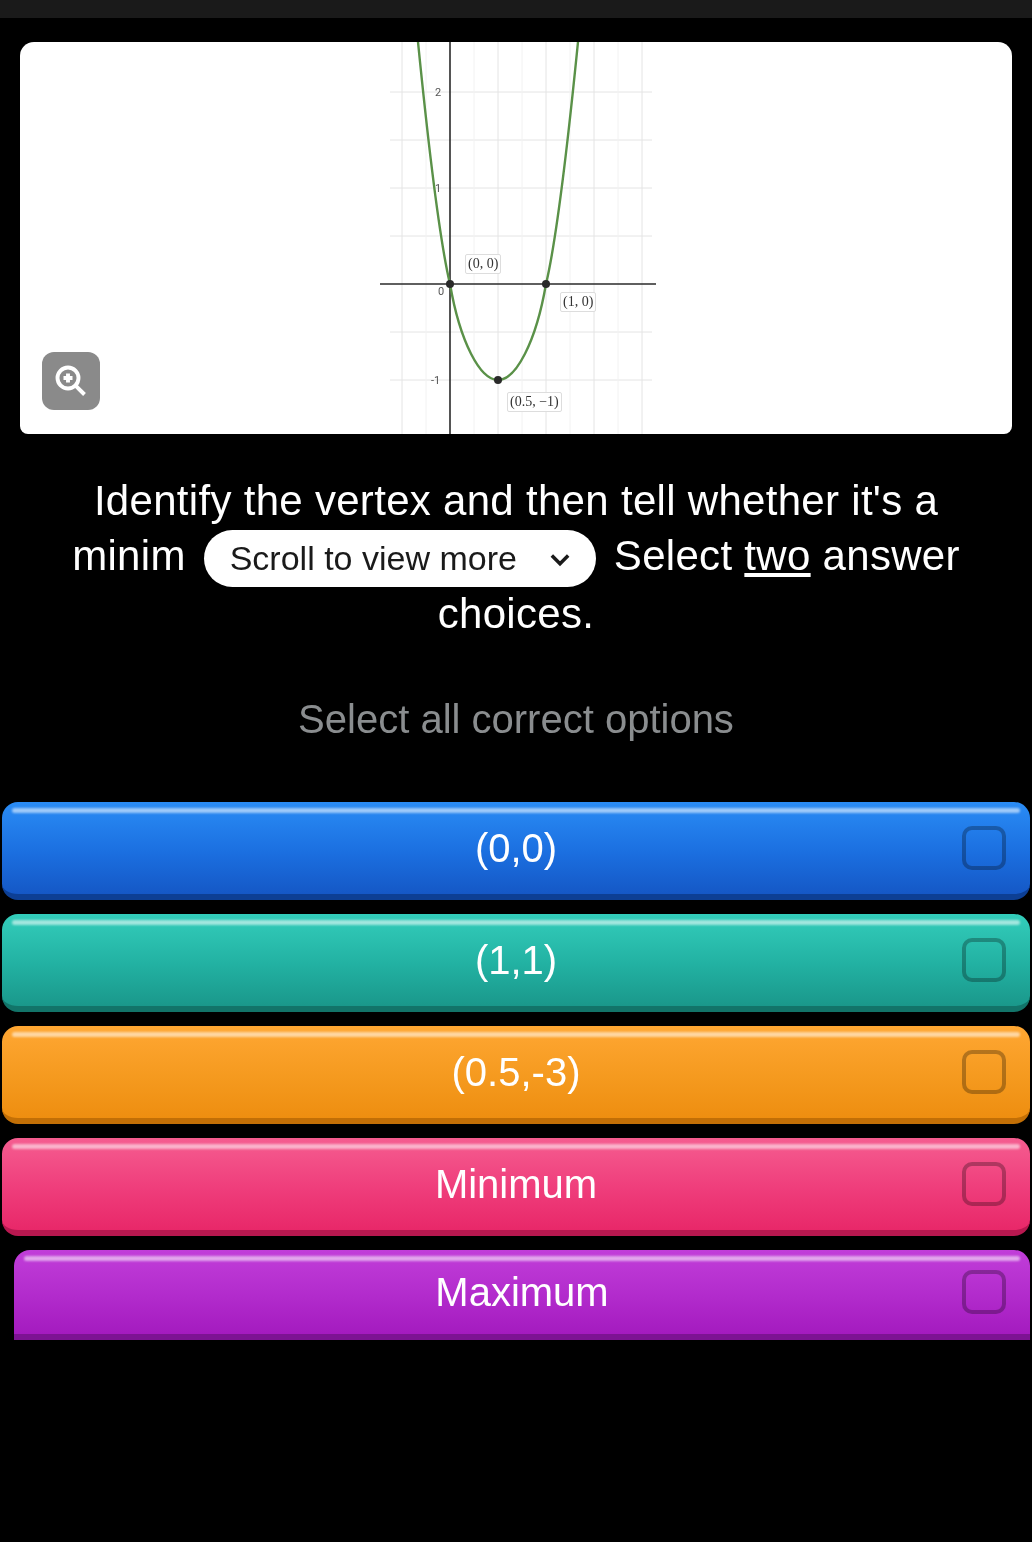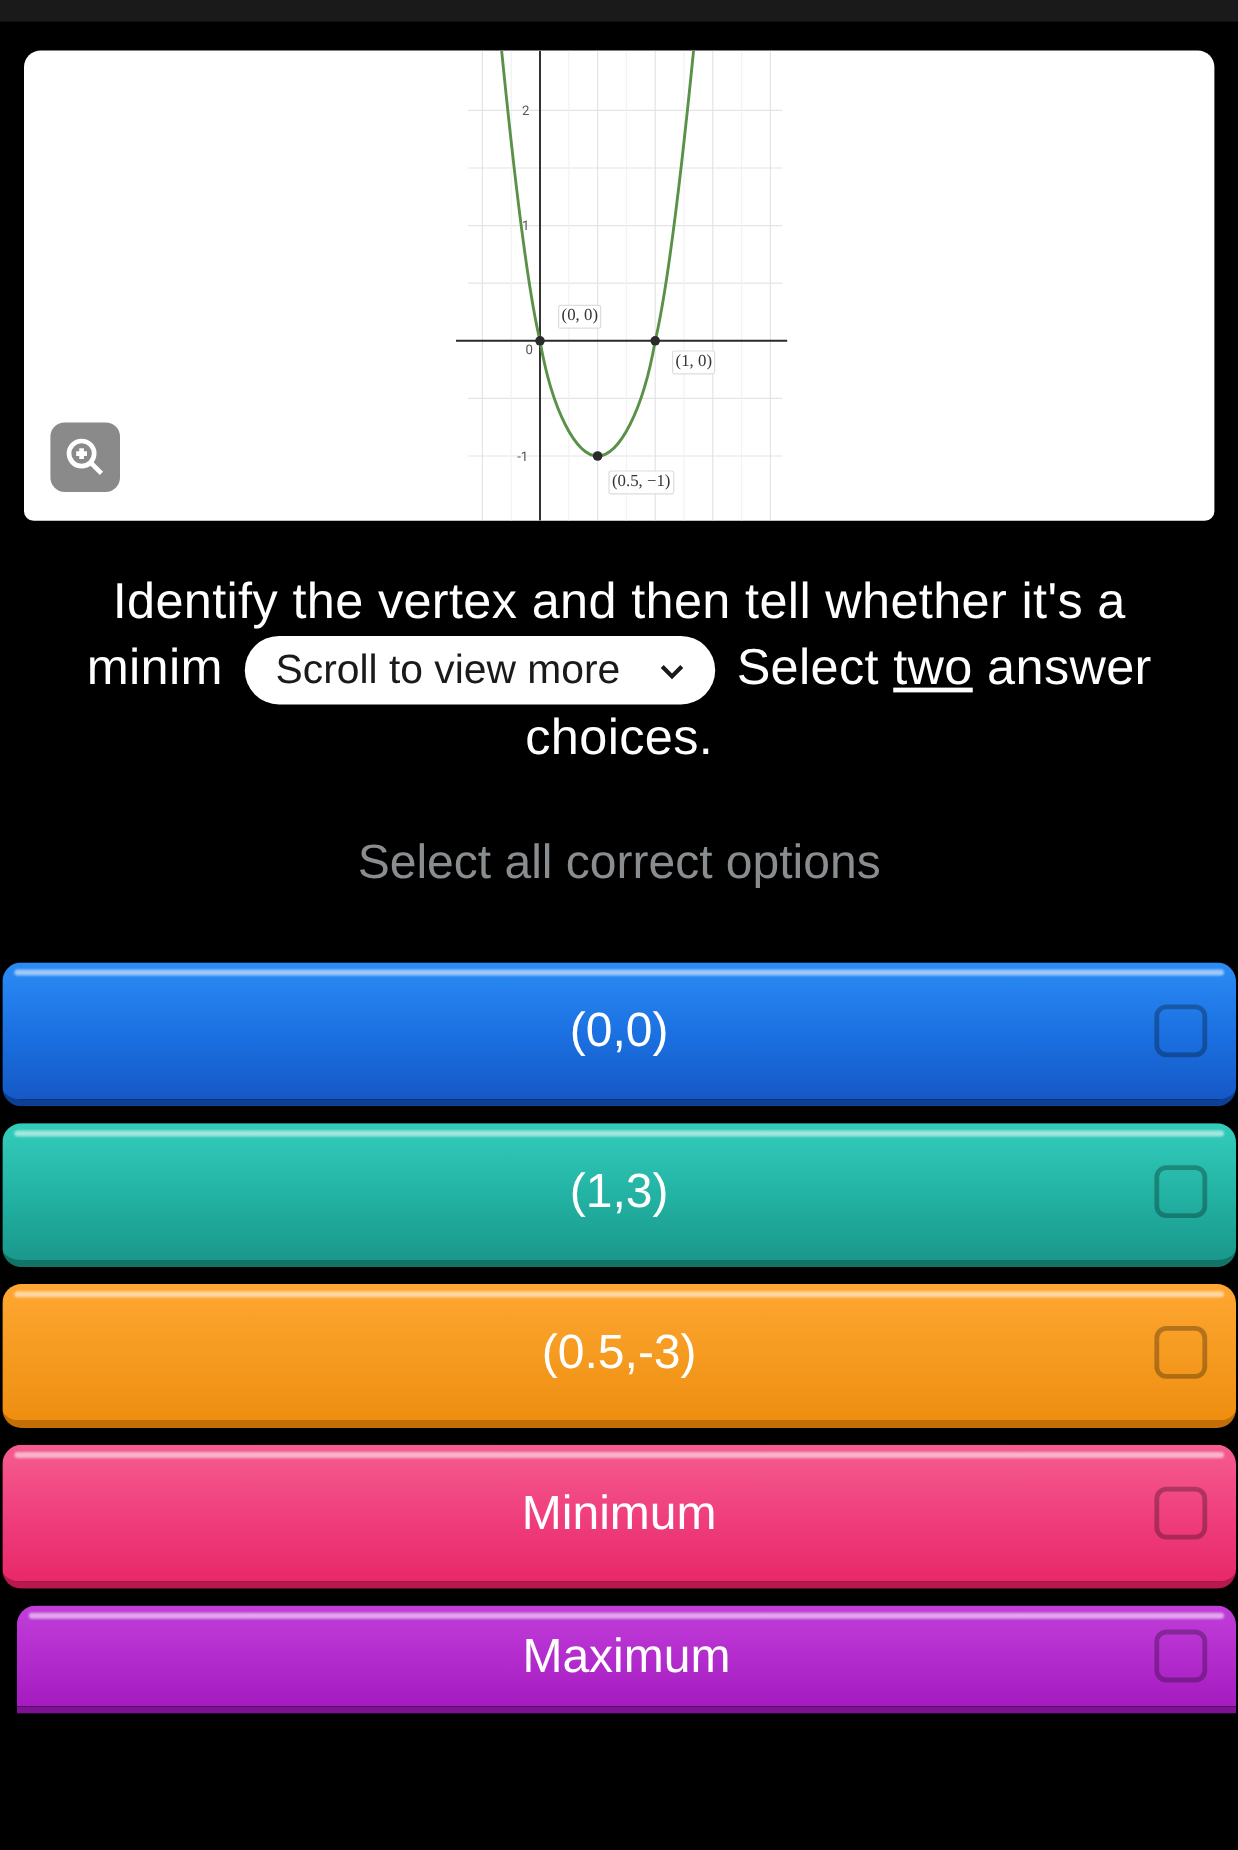--- a/index.html
+++ b/index.html
@@ -67,21 +67,21 @@
 .instruct {
   margin-top: 56px;
   color: #8a8d8f;
   text-align: center;
   font-size: 40px;
   font-family: 'Comic Sans MS', 'Segoe UI', sans-serif;
 }
 .options { margin-top: 60px; padding: 0 2px; }
 .option {
   position: relative;
-  height: 120px;
+  height: 98px;
   margin-bottom: 14px;
   border-radius: 16px;
   display: flex;
   align-items: center;
   justify-content: center;
   color: #fff;
   font-size: 40px;
   cursor: pointer;
   font-family: 'Comic Sans MS', 'Segoe UI', sans-serif;
 }
@@ -206,21 +206,21 @@
 </div>
 
 <div class="instruct">Select all correct options</div>
 
 <div class="options">
   <div class="option blue">
     <span>(0,0)</span>
     <span class="cb"></span>
   </div>
   <div class="option teal">
-    <span>(1,3)</span>
+    <span>(1,1)</span>
     <span class="cb"></span>
   </div>
   <div class="option orange">
     <span>(0.5,-3)</span>
     <span class="cb"></span>
   </div>
   <div class="option pink">
     <span>Minimum</span>
     <span class="cb"></span>
   </div>

